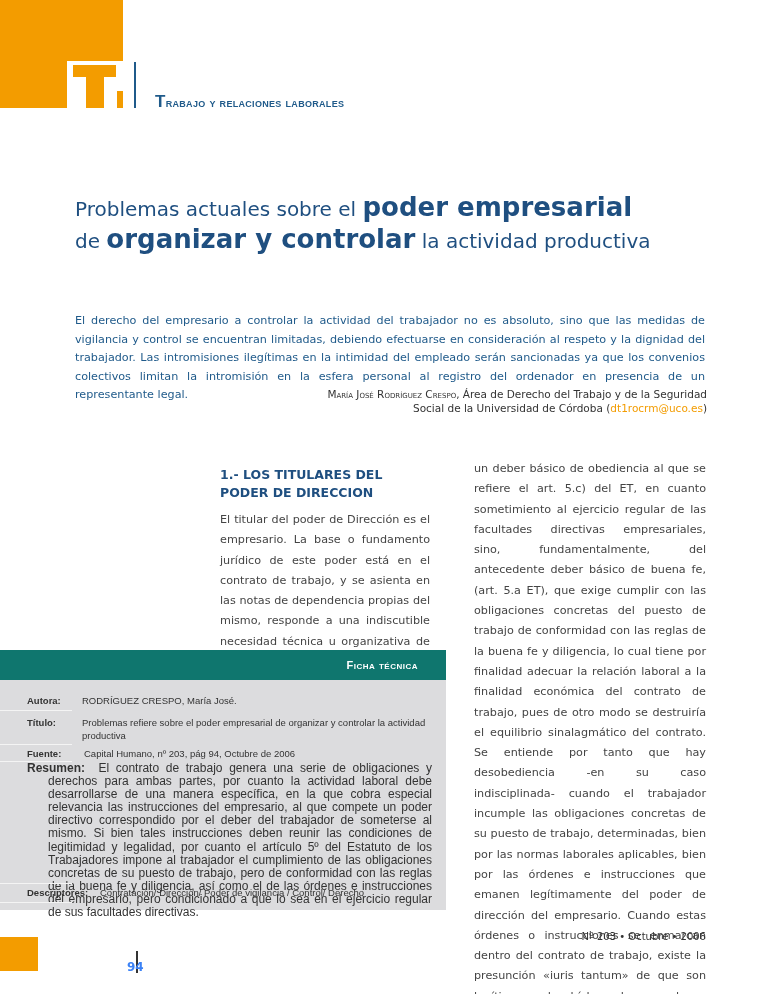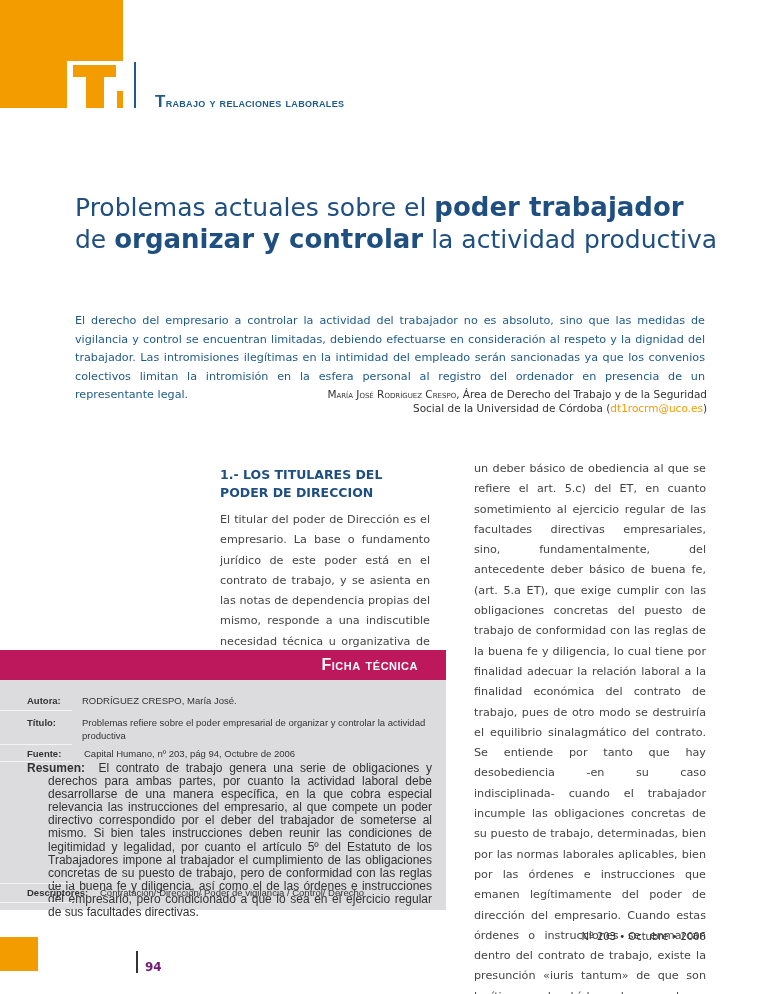--- a/index.html
+++ b/index.html
@@ -12,69 +12,69 @@
   .logo-cut { position:absolute; left:67px; top:61px; width:56px; height:47px; background:#fff; }
   .logo-t-bar { position:absolute; left:73px; top:65px; width:43px; height:12px; background:#f39c00; }
   .logo-t-stem { position:absolute; left:86px; top:77px; width:18px; height:31px; background:#f39c00; }
   .logo-i { position:absolute; left:117px; top:91px; width:6px; height:17px; background:#f39c00; }
   .logo-rule { position:absolute; left:134px; top:62px; width:2px; height:46px; background:#1f5a8a; }
   .section-name { position:absolute; left:140px; top:92px; font-family:"Liberation Sans", sans-serif; font-weight:bold; color:#1f5a8a; font-size:13px; font-variant:small-caps; letter-spacing:0.3px;margin-left:15px; }
   .section-name .big { font-size:17px; }
 
   
   .title { position:absolute; left:75px; top:193px; color:#1f4f80; font-family:"DejaVu Sans", sans-serif; line-height:28px; }
-  .title .light { font-size:25px; font-weight:normal; }
+  .title .light { font-size:20px; font-weight:normal; }
   .title .bold { font-size:26px; font-weight:bold; }
 
   
   .lead { position:absolute; left:75px; top:292px; width:630px; font-size:11.2px; line-height:18.5px; color:#1f5a8a; text-align:justify; font-family:"DejaVu Sans", sans-serif;margin-top:20px; }
 
   
   .author { position:absolute; right:61px; top:371px; width:500px; text-align:right; font-size:10.5px; line-height:14px; color:#333;margin-top:16px; }
   .author .sc { font-variant:small-caps; }
   .author .email { color:#f39c00; }
 
   
   .h1 { position:absolute; left:220px; top:466px; width:210px; font-family:"DejaVu Sans", sans-serif; font-weight:bold; font-size:12.5px; line-height:18px; color:#1f4f80; }
   .col1 { position:absolute; left:220px; top:510px; width:210px; font-size:11.2px; line-height:20.3px; color:#444; text-align:justify; font-family:"DejaVu Sans", sans-serif; }
   .col2 { position:absolute; left:474px; top:459px; width:232px; font-size:11.2px; line-height:20.3px; color:#444; text-align:justify; font-family:"DejaVu Sans", sans-serif; }
 
   
   .ficha { position:absolute; left:0; top:650px; width:446px; height:260px; background:#dcdcde; }
-  .ficha-head { height:30px; background:#be185d; color:#fff; font-family:"Liberation Sans", sans-serif; font-weight:bold; font-variant:small-caps; font-size:16px; text-align:right; padding-right:28px; line-height:30px; letter-spacing:0.5px; }
+  .ficha-head { height:30px; background:#0f766e; color:#fff; font-family:"Liberation Sans", sans-serif; font-weight:bold; font-variant:small-caps; font-size:11px; text-align:right; padding-right:28px; line-height:30px; letter-spacing:0.5px; }
   .ficha-row { position:absolute; left:0; font-family:"Liberation Sans", sans-serif; font-size:9.5px; color:#333; line-height:13px; }
   .ficha-row .lbl { position:absolute; left:27px; font-weight:bold; }
   .ficha-row .val { position:absolute; left:82px; width:350px; }
   .ficha-sep { position:absolute; left:0; width:72px; height:1px; background:#f4f4f4; }
   .resumen { position:absolute; left:27px; top:112px; width:405px; font-family:Liberation Sans, sans-serif; font-size:12px; line-height:13.1px; color:#333; text-align:justify; }
   .resumen .lbl { font-weight:bold; }
   .resumen .indent { display:block; padding-left:21px; text-indent:-21px; }
 
   
   .foot-block { position:absolute; left:0; top:937px; width:38px; height:34px; background:#f39c00; }
   .foot-name { position:absolute; left:46px; top:960px; font-family:"DejaVu Sans", sans-serif; font-weight:bold; font-size:12px; color:#333;margin-top:44px; }
   .foot-rule { position:absolute; left:136px; top:951px; width:2px; height:22px; background:#333; }
-  .foot-page { position:absolute; left:145px; top:960px; font-family:"DejaVu Sans", sans-serif; font-weight:bold; font-size:12px; color:#701a75; }
+  .foot-page { position:absolute; left:127px; top:960px; font-family:"DejaVu Sans", sans-serif; font-weight:bold; font-size:12px; color:#3b82f6; }
   .foot-issue { position:absolute; right:62px; top:931px; font-family:"DejaVu Sans", sans-serif; font-size:10px; color:#333; }
 </style>
 </head>
 <body>
 
 <div class="logo">
   <div class="logo-block"></div>
   <div class="logo-cut"></div>
   <div class="logo-t-bar"></div>
   <div class="logo-t-stem"></div>
   <div class="logo-i"></div>
 </div>
 <div class="logo-rule"></div>
 <div class="section-name"><span class="big">T</span><span>rabajo y relaciones laborales</span></div>
 
 <div class="title">
-  <div><span class="light">Problemas actuales sobre el </span><span class="bold">poder trabajador</span></div>
+  <div><span class="light">Problemas actuales sobre el </span><span class="bold">poder empresarial</span></div>
   <div><span class="light">de </span><span class="bold">organizar y controlar</span><span class="light"> la actividad productiva</span></div>
 </div>
 
 <p class="lead">El derecho del empresario a controlar la actividad del trabajador no es absoluto, sino que las medidas de vigilancia y control se encuentran limitadas, debiendo efectuarse en consideración al respeto y la dignidad del trabajador. Las intromisiones ilegítimas en la intimidad del empleado serán sancionadas ya que los convenios colectivos limitan la intromisión en la esfera personal al registro del ordenador en presencia de un representante legal.</p>
 
 <div class="author">
   <span class="sc">María José Rodríguez Crespo</span><span>, Área de Derecho del Trabajo y de la Seguridad</span><br>
   <span>Social de la Universidad de Córdoba (</span><span class="email">dt1rocrm@uco.es</span><span>)</span>
 </div>
 

